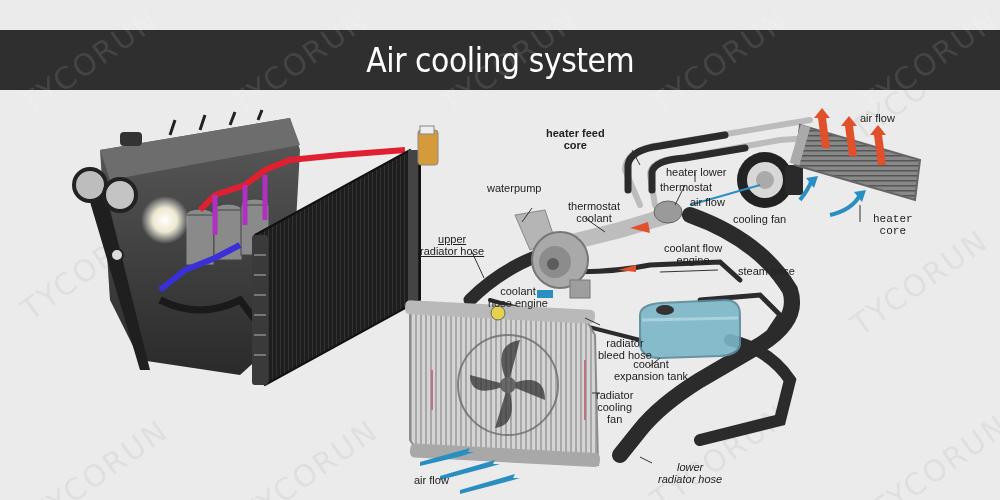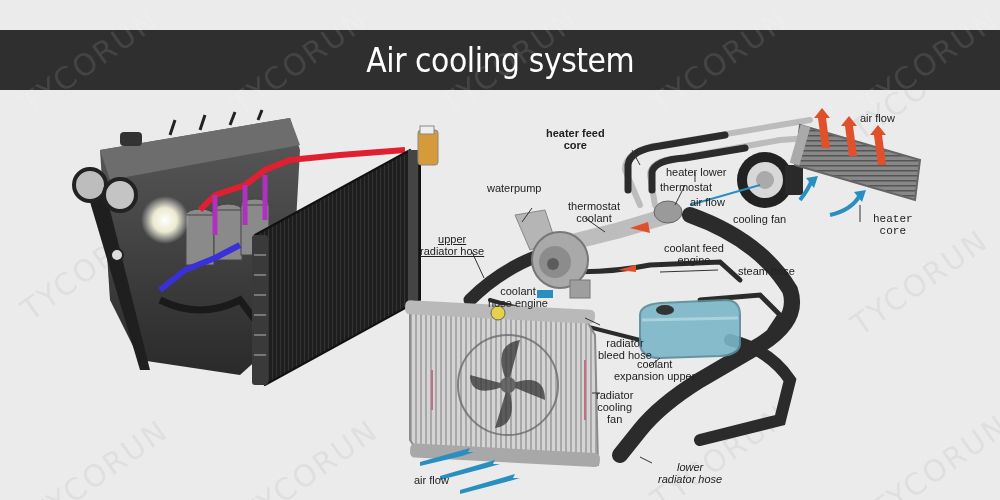--- a/index.html
+++ b/index.html
@@ -236,31 +236,31 @@
 </div>
 <div class="lbl" style="left:420px;top:233px;text-decoration:underline;">
   <div>upper</div>
   <div>radiator hose</div>
 </div>
 <div class="lbl" style="left:488px;top:285px;">
   <div>coolant</div>
   <div>hose engine</div>
 </div>
 <div class="lbl" style="left:664px;top:242px;">
-  <div>coolant feed</div>
+  <div>coolant flow</div>
   <div>engine</div>
 </div>
 <div class="lbl left" style="left:738px;top:265px;">steam hose</div>
 <div class="lbl" style="left:598px;top:337px;">
   <div>radiator</div>
   <div>bleed hose</div>
 </div>
 <div class="lbl" style="left:614px;top:358px;">
   <div>coolant</div>
-  <div>expansion upper</div>
+  <div>expansion tank</div>
 </div>
 <div class="lbl" style="left:596px;top:389px;">
   <div>radiator</div>
   <div>cooling</div>
   <div>fan</div>
 </div>
 <div class="lbl left" style="left:414px;top:474px;">air flow</div>
 <div class="lbl" style="left:658px;top:461px;font-style:italic;">
   <div>lower</div>
   <div>radiator hose</div>

